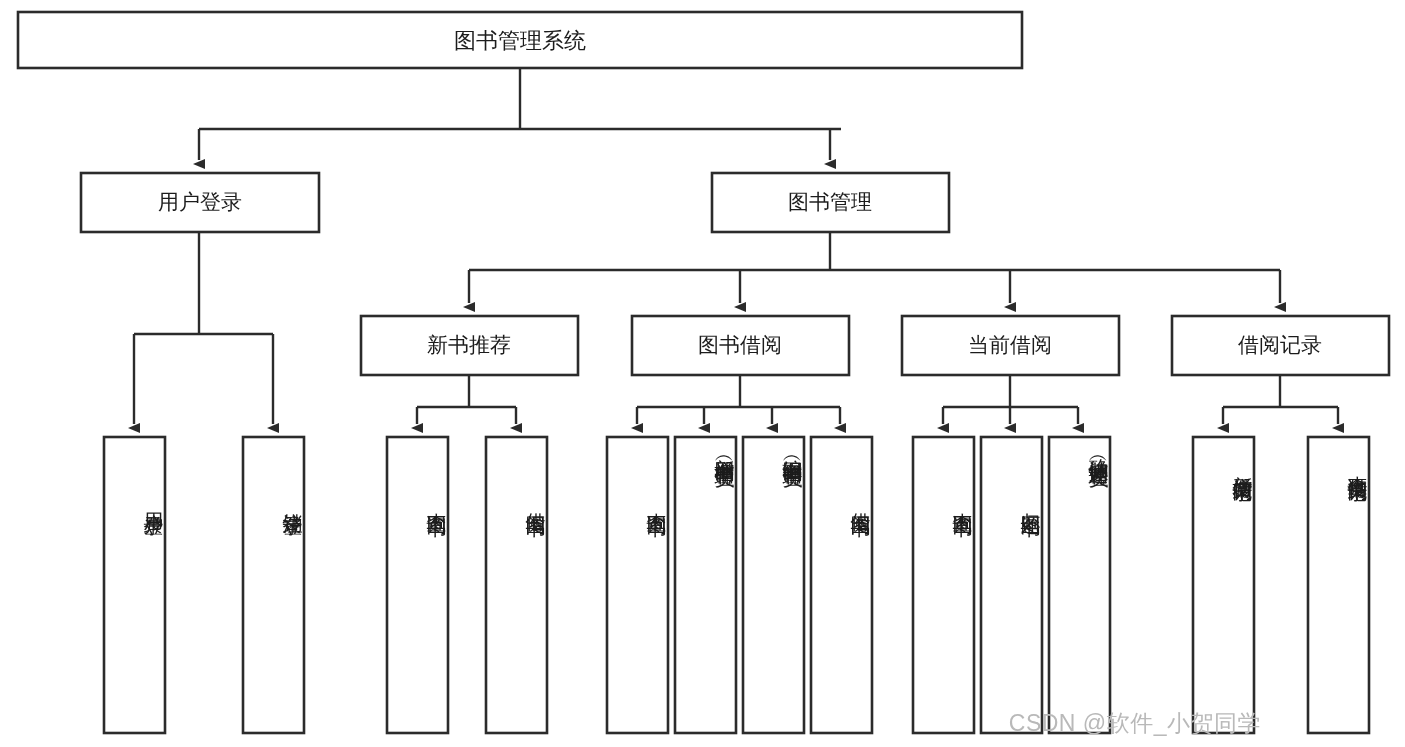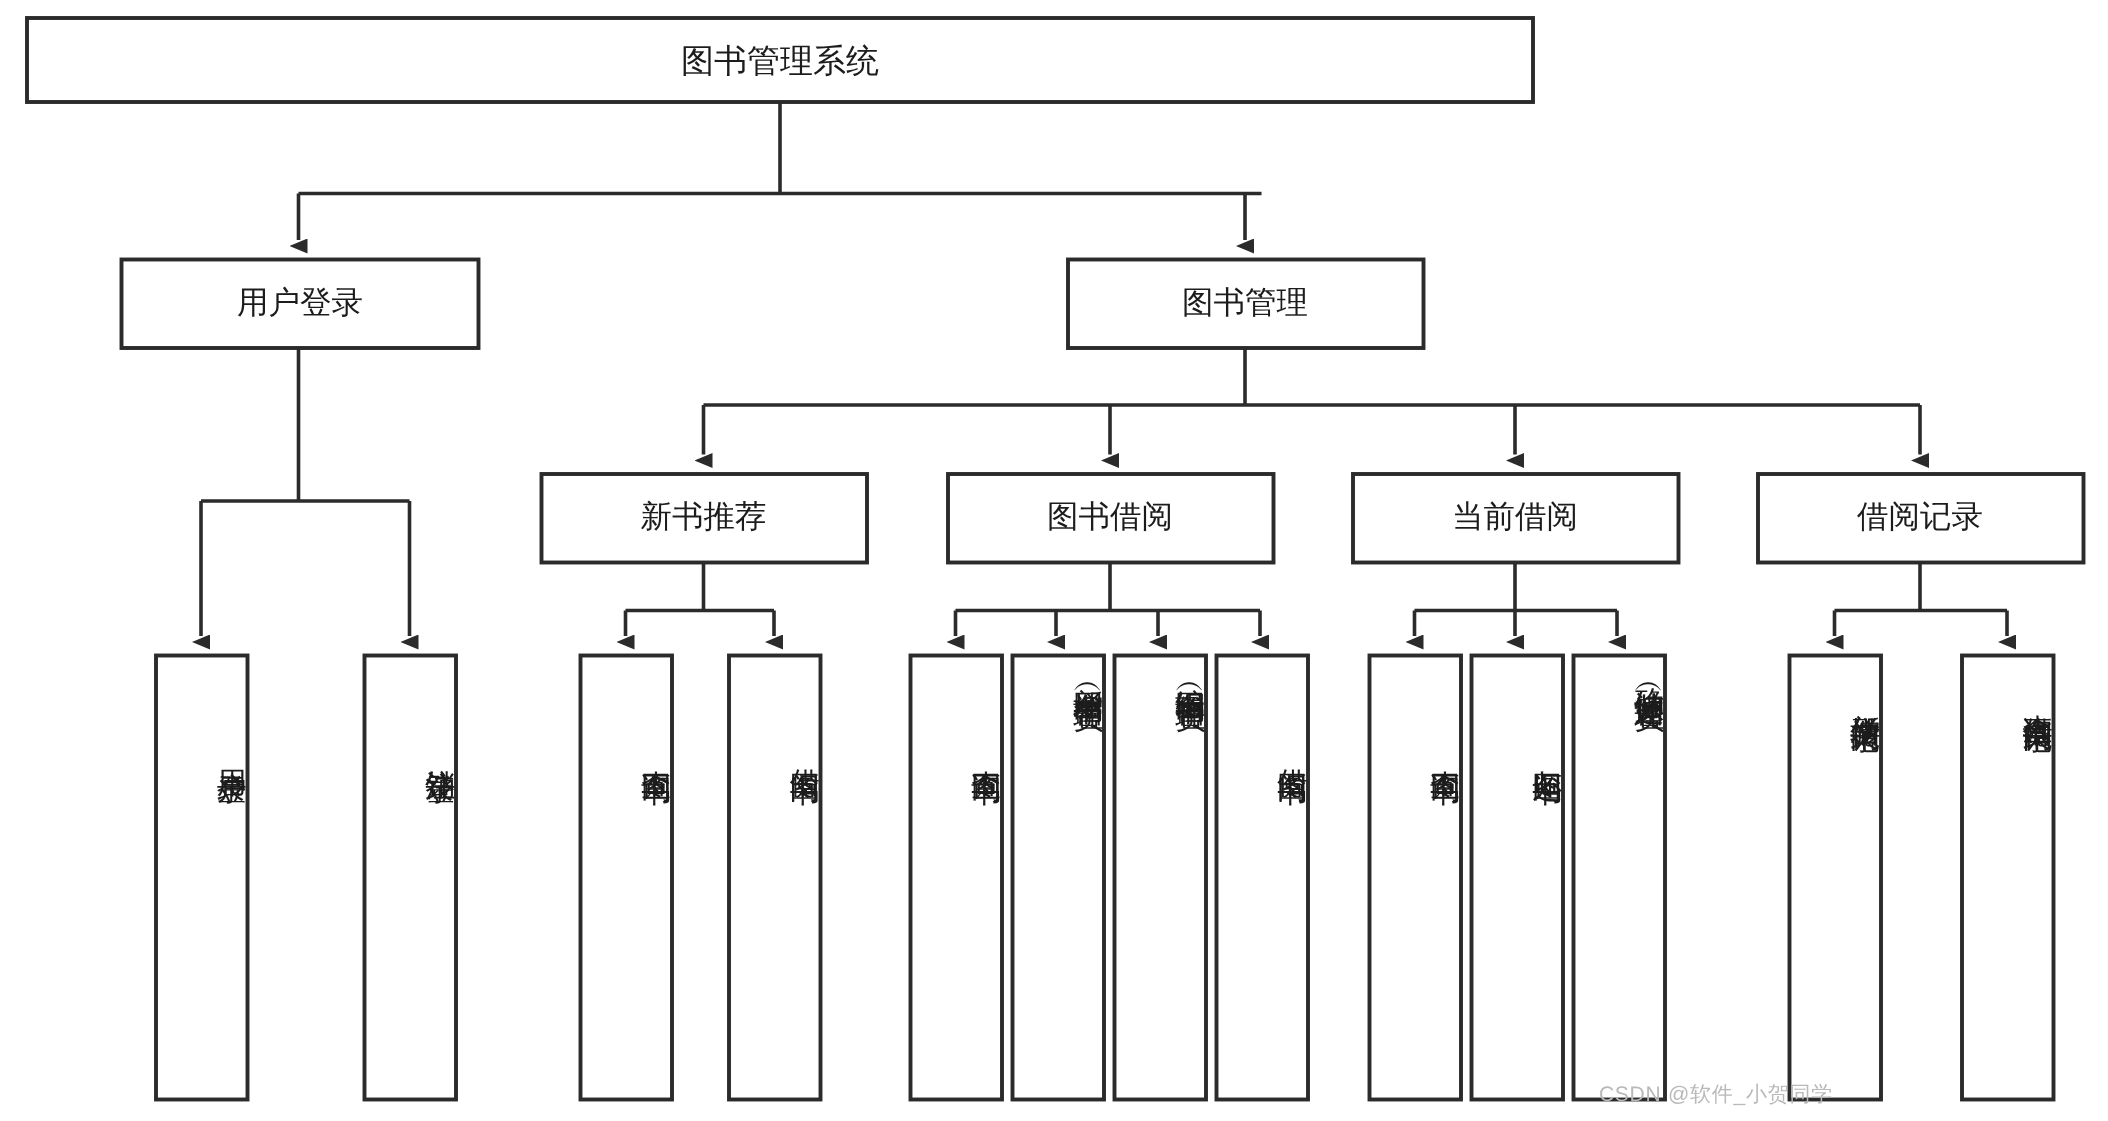--- a/index.html
+++ b/index.html
@@ -11,20 +11,21 @@
     width: 1405px;
     height: 747px;
     font-family: "Liberation Sans", "DejaVu Sans", sans-serif;
     overflow: hidden;
     position: relative;
   }
   #diagram-root {
     position: relative;
     width: 1236px;
     height: 747px;
+    padding-left: 39px;
   }
   svg.diagram {
     position: absolute;
     left: 0;
     top: 0;
     width: 1405px;
     height: 747px;
   }
   .node-rect {
     fill: #ffffff;
@@ -64,21 +65,21 @@
     color: #1c1c1c;
     white-space: nowrap;
     text-align: center;
     pointer-events: none;
   }
   .watermark {
     position: absolute;
     right: 14px;
     bottom: 8px;
     font-family: "Liberation Sans", "DejaVu Sans", sans-serif;
-    font-size: 14px;
+    font-size: 23px;
     color: #b9b9b9;
     letter-spacing: 0.5px;
     white-space: nowrap;
   }
 </style>
 </head>
 <body>
 
 <div id="diagram-root">
 

